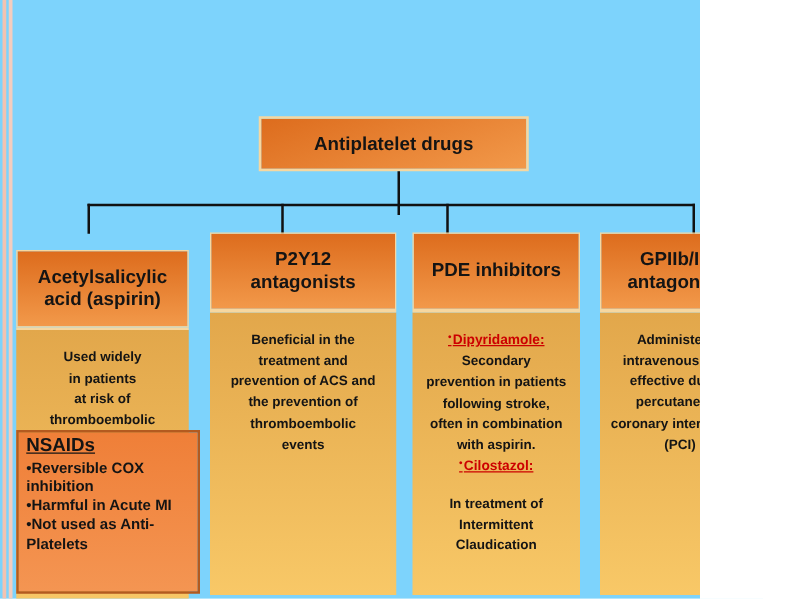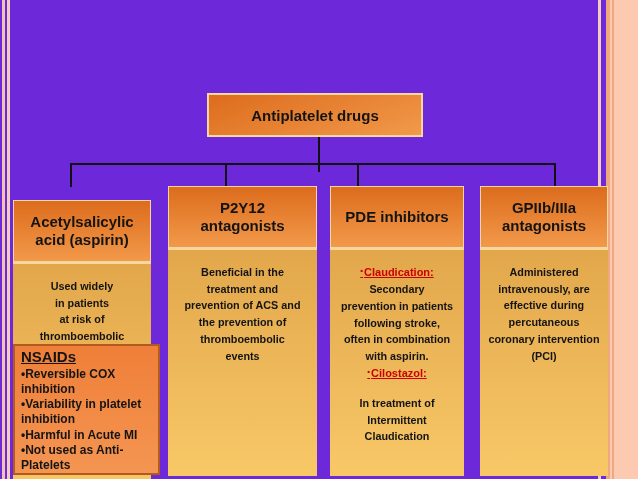--- a/index.html
+++ b/index.html
@@ -1,17 +1,17 @@
 <!DOCTYPE html>
 <html style="--c-header-top: #dd6c1d; --c-header-bot: #f2994a; --c-body-top: #e2a74b; --c-body-bot: #f8c867; --c-nsaids-top: #ef7f38; --c-nsaids-bot: #f49552; --c-nsaids-border: #b35a1f; --c-box-border: #f6d7a0; --c-red: #cc0000; --c-line: #111111; --c-text: #141414; --c-stripe: #f2c3b2; --c-stripe2: #f3cdbf; --c-band: #fccab0; --c-band-edge: #eda87f;"><head>
 <meta charset="utf-8">
 <style>
   html,body{margin:0;padding:0;background:#ffffff;}
   .slide{
-    position:relative;width:638px;height:479px;background:#6d28d9;overflow:hidden;
+    position:relative;width:560px;height:479px;background:#7dd3fc;overflow:hidden;
     font-family:"Liberation Sans", sans-serif;color:var(--c-text);
   }
   .vstripe{position:absolute;top:0;bottom:0;}
   .stripe-l1{left:2px;width:3px;background:var(--c-stripe);}
   .stripe-l2{left:7px;width:3px;background:var(--c-stripe2);}
   .stripe-r1{left:598px;width:3px;background:var(--c-stripe2);}
   .band-edge{left:606px;width:4px;background:var(--c-band-edge);}
   .band{left:610px;width:28px;background:var(--c-band);}
   .band-inner{left:612px;width:2px;background:var(--c-band-edge);}
 
@@ -95,37 +95,36 @@
   </div>
   <div class="col-body c2">
     <span>Beneficial in the<br>treatment and<br>prevention of ACS and<br>the prevention of<br>thromboembolic<br>events</span>
   </div>
 
   <div class="col-header c3">
     <span>PDE inhibitors</span>
   </div>
   <div class="col-body c3">
     <div>
-      <span class="drug-name"><span class="drug-bullet">•</span><span>Claudication:</span></span>
+      <span class="drug-name"><span class="drug-bullet">•</span><span>Dipyridamole:</span></span>
       <div class="drug-desc">Secondary<br>prevention in patients<br>following stroke,<br>often in combination<br>with aspirin.</div>
     </div>
     <div class="drug-block2">
       <span class="drug-name"><span class="drug-bullet">•</span><span>Cilostazol:</span></span>
       <div class="drug-desc spaced">In treatment of<br>Intermittent<br>Claudication</div>
     </div>
   </div>
 
   <div class="col-header c4">
     <span>GPIIb/IIIa<br>antagonists</span>
   </div>
   <div class="col-body c4">
     <span>Administered<br>intravenously, are<br>effective during<br>percutaneous<br>coronary intervention<br>(PCI)</span>
   </div>
 
   <div class="nsaids">
     <div class="nsaids-title">NSAIDs</div>
     <div class="nsaids-item"><span>•</span><span>Reversible COX inhibition</span></div>
-    <div class="nsaids-item"><span>•</span><span>Variability in platelet inhibition</span></div>
     <div class="nsaids-item"><span>•</span><span>Harmful in Acute MI</span></div>
     <div class="nsaids-item"><span>•</span><span>Not used as Anti-Platelets</span></div>
   </div>
 
 </div>
 
 </body></html>

